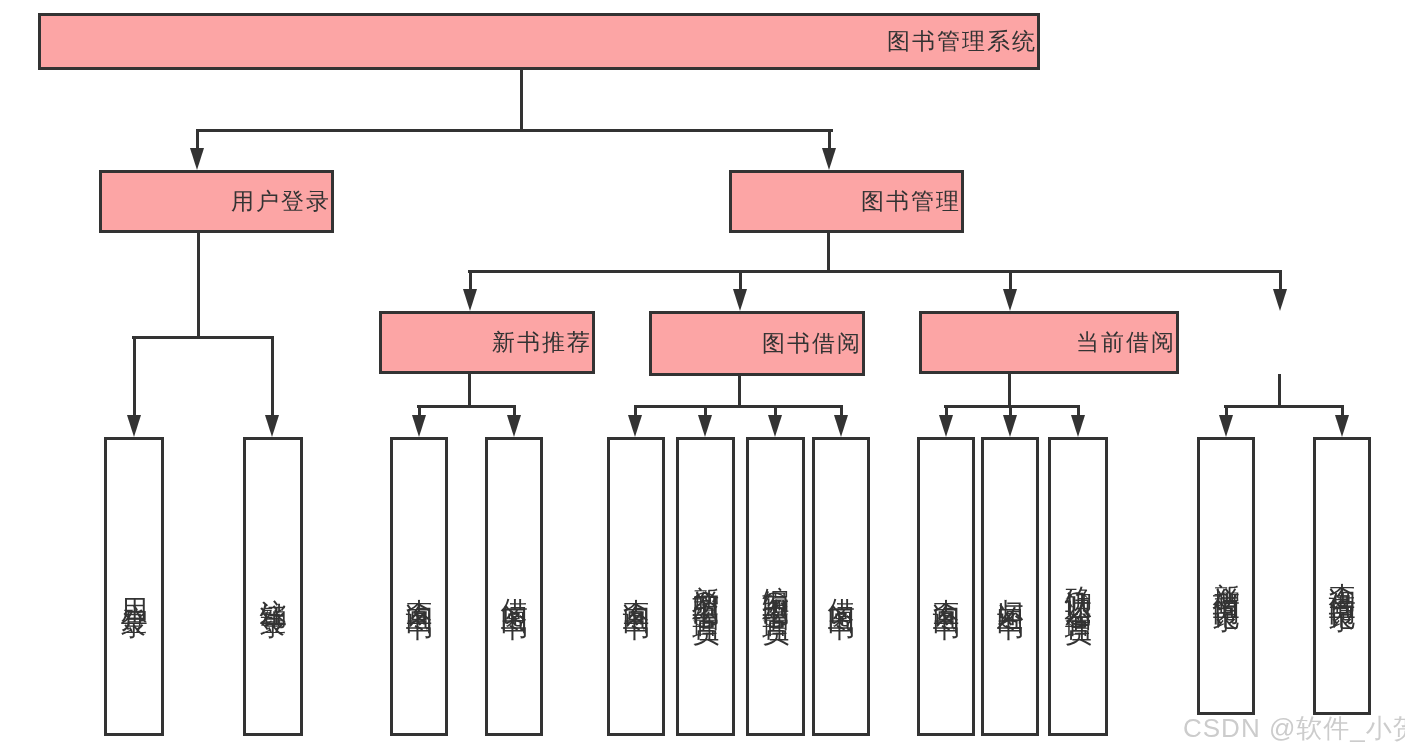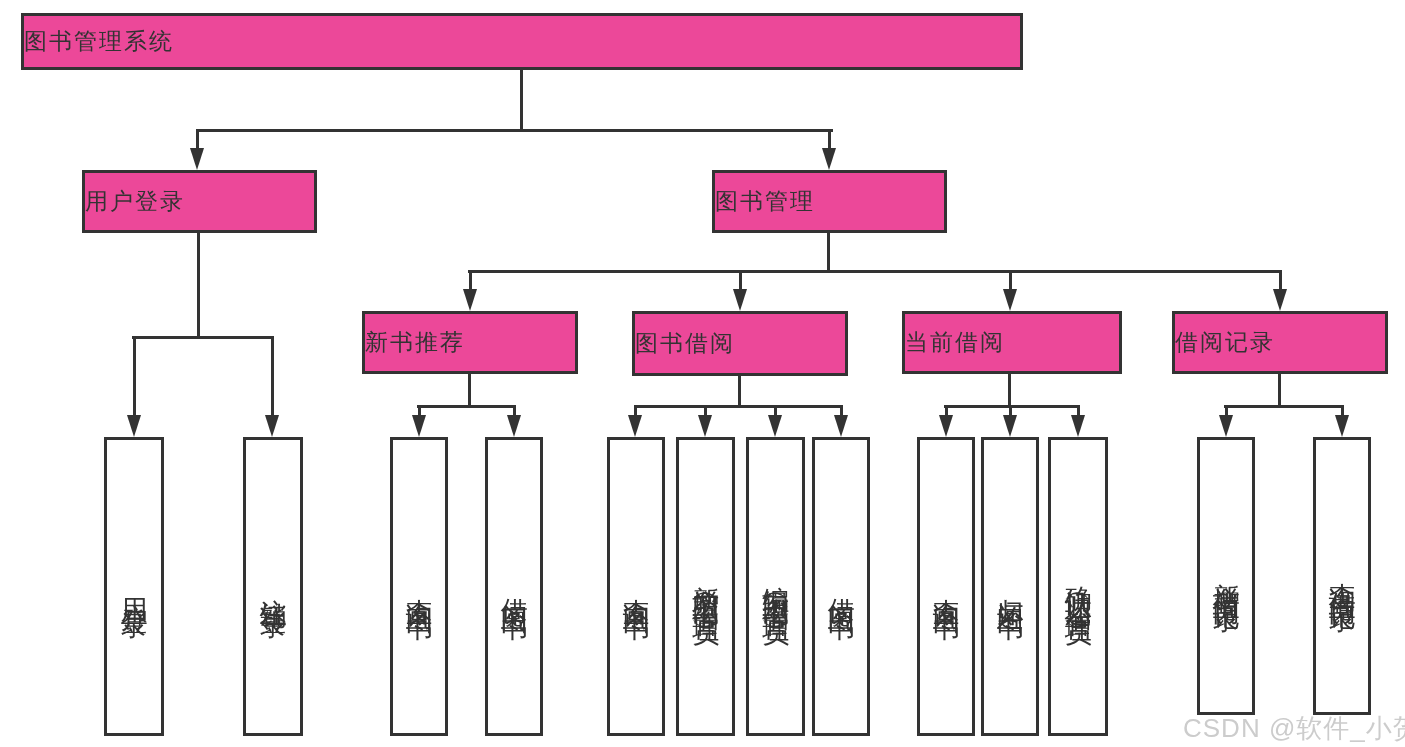--- a/index.html
+++ b/index.html
@@ -6,24 +6,24 @@
   #canvas{
     position:relative;
     width:1405px;height:747px;
     background:#ffffff;
     font-family:"Liberation Sans","DejaVu Sans",sans-serif;
     color:#333333;
     overflow:hidden;
   }
   .hbox{
     position:absolute;
-    background:#ec4899;
+    background:#fca5a5;
     border:3px solid #333333;
     box-sizing:border-box;
-    display:flex;align-items:center;justify-content:flex-start;
+    display:flex;align-items:center;justify-content:flex-end;margin-left:17px;
   }
   .hbox .lbl{
     font-size:23px;
     letter-spacing:2px;
     color:#333333;
     white-space:nowrap;
   }
   .vbox{
     position:absolute;
     background:#ffffff;
@@ -74,25 +74,22 @@
   <div class="hbox" style="left:712px;top:170px;width:235px;height:63px;">
     <span class="lbl">图书管理</span>
   </div>
 
   <div class="hbox" style="left:362px;top:311px;width:216px;height:63px;">
     <span class="lbl">新书推荐</span>
   </div>
   <div class="hbox" style="left:632px;top:311px;width:216px;height:65px;">
     <span class="lbl">图书借阅</span>
   </div>
-  <div class="hbox" style="left:902px;top:311px;width:220px;height:63px;">
+  <div class="hbox" style="left:902px;top:311px;width:260px;height:63px;">
     <span class="lbl">当前借阅</span>
-  </div>
-  <div class="hbox" style="left:1172px;top:311px;width:216px;height:63px;">
-    <span class="lbl">借阅记录</span>
   </div>
 
   <div class="vbox" style="left:104px;top:437px;width:60px;height:299px;">
     <span class="vtext">用户登录</span>
   </div>
   <div class="vbox" style="left:243px;top:437px;width:60px;height:299px;">
     <span class="vtext">注销登录</span>
   </div>
 
   <div class="vbox" style="left:390px;top:437px;width:58px;height:299px;">

